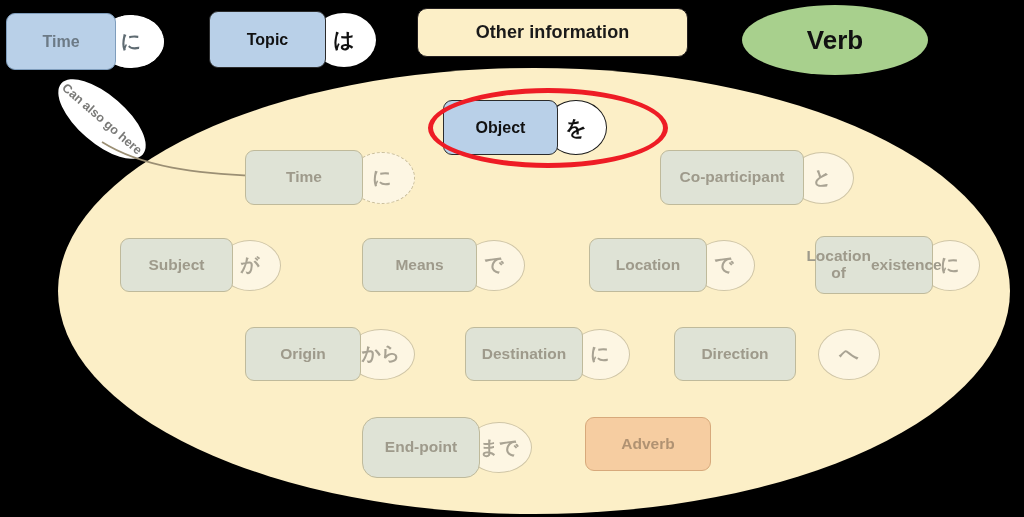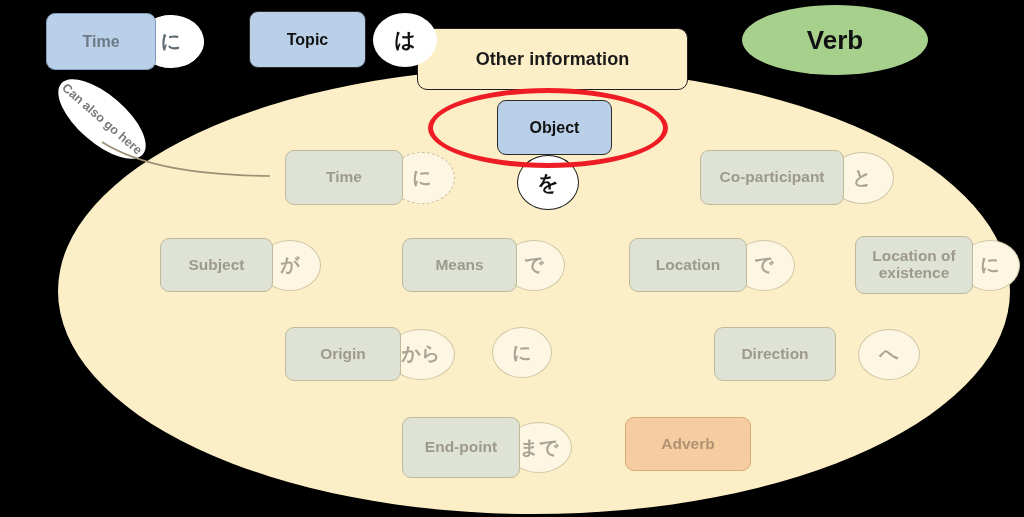--- a/index.html
+++ b/index.html
@@ -27,21 +27,20 @@
     height: 446px;
     background: #FCEFC7;
     border-radius: 50%;
   }
 
   
   .slot {
     position: absolute;
     display: flex;
     align-items: center;
-    margin-left: 40px;
   }
   .box {
     position: relative;
     display: flex;
     align-items: center;
     justify-content: center;
     text-align: center;
     box-sizing: border-box;
     border-radius: 9px;
     line-height: 1.08;
@@ -222,38 +221,38 @@
 
 <div id="stage">
 
   <div class="big-ellipse"></div>
 
   <div class="slot" style="left:6px; top:13px;">
     <div class="box box-blue" style="width:110px; height:57px;">Time</div>
     <div class="particle particle-cloud" style="width:66px; height:53px; margin-left:-18px;">に</div>
   </div>
 
-  <div class="slot" style="left:209px; top:11px;gap:21px;">
+  <div class="slot" style="left:209px; top:11px;">
     <div class="box box-blue-strong" style="width:117px; height:57px; color:#111;">Topic</div>
     <div class="particle particle-white" style="width:64px; height:54px; margin-left:-14px;">は</div>
   </div>
 
-  <div class="callout" style="left:417px; top:8px; width:271px; height:62px;margin-top:20px;">
+  <div class="callout" style="left:417px; top:8px; width:271px; height:49px;">
     <div class="c-title">Other information</div>
   </div>
 
   <div class="verb" style="left:742px; top:5px; width:186px; height:70px;">Verb</div>
 
   <svg class="connector" style="left:100px; top:130px; width:180px; height:70px;" viewBox="0 0 180 70">
     <path d="M2,12 C40,36 95,45 170,46" fill="none" stroke="#9B8F74" stroke-width="1.6"></path>
   </svg>
   <div class="note" style="left:48px; top:95px; width:108px; height:48px;">Can also go here</div>
 
   <div class="red-ring" style="left:428px; top:88px; width:240px; height:80px;"></div>
-  <div class="slot" style="left:457px; top:100px;flex-direction:column;">
+  <div class="slot" style="left:443px; top:100px;">
     <div class="box box-blue-strong" style="width:115px; height:55px;">Object</div>
     <div class="particle particle-white-strong" style="width:62px; height:55px; margin-left:-13px;">を</div>
   </div>
 
   <div class="slot" style="left:245px; top:150px;">
     <div class="box box-faded" style="width:118px; height:55px;">Time</div>
     <div class="particle particle-dashed" style="width:66px; height:52px; margin-left:-14px;">に</div>
   </div>
 
   <div class="slot" style="left:660px; top:150px;">
@@ -270,43 +269,44 @@
     <div class="box box-faded" style="width:115px; height:54px;text-align:right;">Means</div>
     <div class="particle particle-faded" style="width:62px; height:51px; margin-left:-14px;">で</div>
   </div>
 
   <div class="slot" style="left:589px; top:238px;">
     <div class="box box-faded" style="width:118px; height:54px;">Location</div>
     <div class="particle particle-faded" style="width:62px; height:51px; margin-left:-14px;">で</div>
   </div>
 
   <div class="slot" style="left:815px; top:236px;">
-    <div class="box box-faded" style="width:118px; height:58px; flex-direction:column;">
+    <div class="box box-faded" style="width:118px; height:58px; flex-direction:row;">
       <span>Location of</span>
       <span>existence</span>
     </div>
     <div class="particle particle-faded" style="width:60px; height:51px; margin-left:-13px;">に</div>
   </div>
 
   <div class="slot" style="left:245px; top:327px;">
     <div class="box box-faded" style="width:116px; height:54px;">Origin</div>
     <div class="particle particle-faded" style="width:68px; height:51px; margin-left:-14px;">から</div>
   </div>
 
   <div class="slot" style="left:465px; top:327px;">
+    <div class="box box-faded" style="width:118px; height:54px;">Destination</div>
     <div class="particle particle-faded" style="width:60px; height:51px; margin-left:-13px;">に</div>
   </div>
 
   <div class="slot" style="left:674px; top:327px;gap:36px;">
     <div class="box box-faded" style="width:122px; height:54px;">Direction</div>
     <div class="particle particle-faded" style="width:62px; height:51px; margin-left:-14px;">へ</div>
   </div>
 
   <div class="slot" style="left:362px; top:417px;">
-    <div class="box box-faded" style="width:118px; height:61px;">End-point</div>
+    <div class="box box-faded" style="width:118px; height:61px;border-radius:15px;">End-point</div>
     <div class="particle particle-faded" style="width:66px; height:51px; margin-left:-14px;">まで</div>
   </div>
 
   <div class="slot" style="left:585px; top:417px;">
     <div class="box box-orange" style="width:126px; height:54px;text-align:right;">Adverb</div>
   </div>
 
 
 </div>
 

